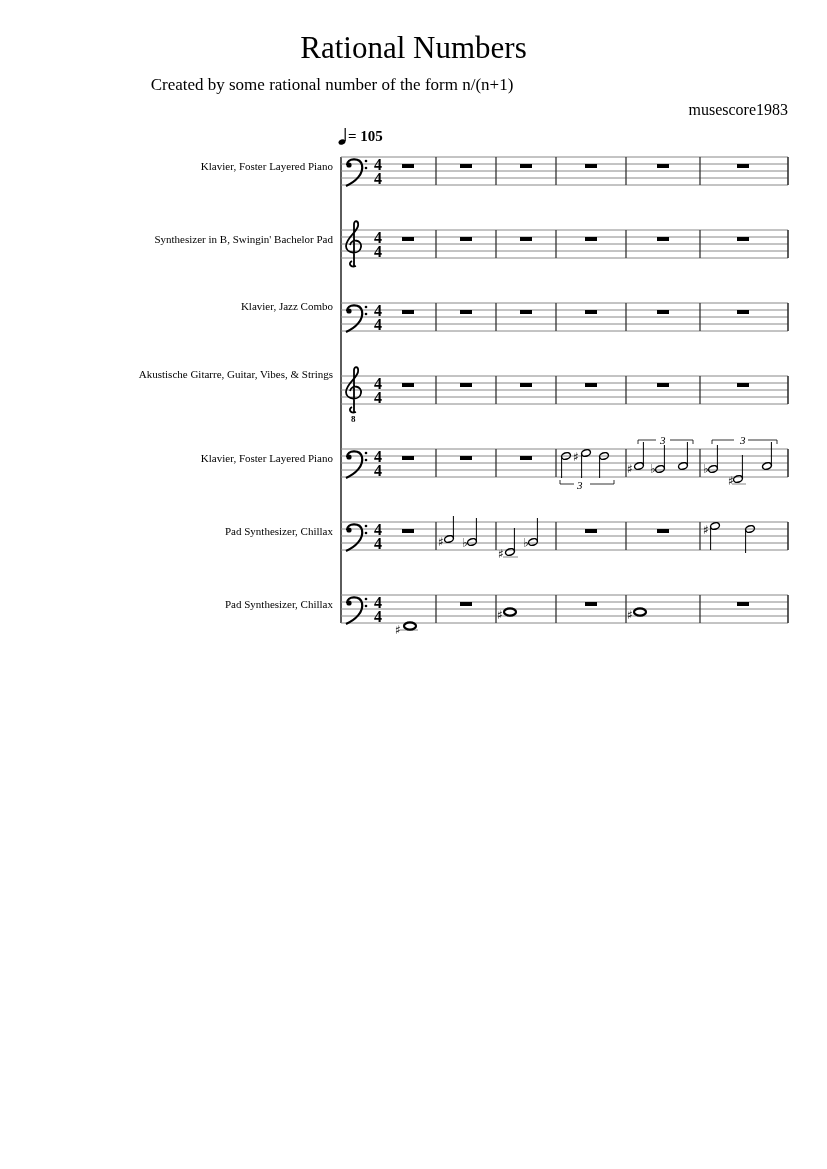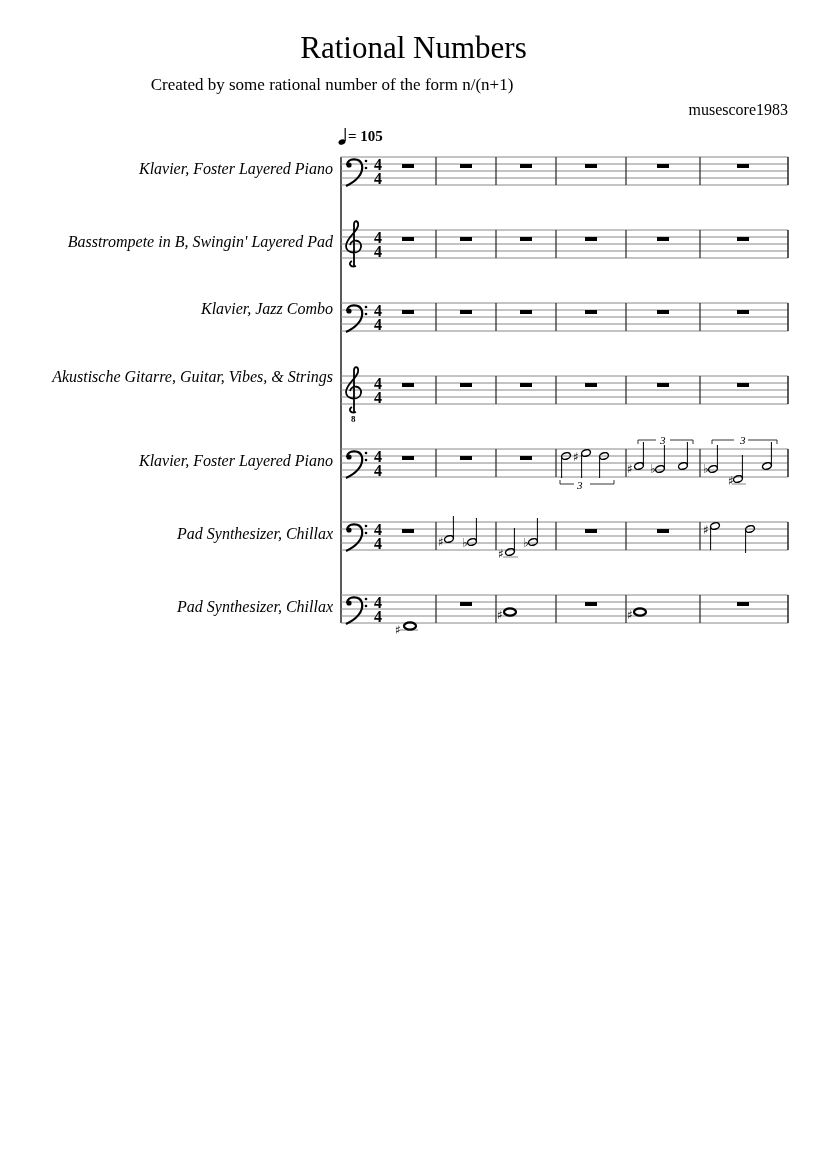--- a/index.html
+++ b/index.html
@@ -1,42 +1,42 @@
 <!DOCTYPE html>
 <html><head>
 <meta charset="utf-8">
 <style>
   html, body { margin: 0; padding: 0; background: #ffffff; }
   body { width: 827px; height: 1169px; position: relative; overflow: hidden; font-family: "Liberation Serif", "DejaVu Serif", serif; color: #000; }
   .title { position: absolute; left: 0; width: 827px; top: 30px; text-align: center; font-size: 31px; }
   .subtitle { position: absolute; left: 0; width: 664px; top: 75px; text-align: center; font-size: 17px; }
   .composer { position: absolute; right: 39px; top: 93px; font-size: 16px; margin-top: 8px; }
   .tempo { position: absolute; left: 348px; top: 128px; font-size: 15px; font-weight: bold; }
-  .label { position: absolute; right: 494px; font-size: 16px; white-space: nowrap; font-style: italic; }
+  .label { position: absolute; right: 494px; font-size: 11px; white-space: nowrap; }
   svg.score { position: absolute; left: 0; top: 0; }
 </style>
 </head>
 <body>
 
 <div class="title">Rational Numbers</div>
 <div class="subtitle">Created by some rational number of the form n/(n+1)</div>
 <div class="composer">musescore1983</div>
 
 <div class="tempo">
   <span style="position:absolute;left:-10px;top:-2px;">
     <svg width="10" height="20" viewBox="0 0 10 20">
         <ellipse cx="4" cy="16" rx="3.6" ry="2.6" transform="rotate(-20 4 16)" fill="#000"></ellipse>
         <line x1="7.2" y1="15" x2="7.2" y2="2" stroke="#000" stroke-width="1.2"></line>
       </svg>
   </span>
   <span>= 105</span>
 </div>
 
 <div class="label" style="top:160px">Klavier, Foster Layered Piano</div>
-<div class="label" style="top:233px">Basstrompete in B, Swingin' Layered Pad</div>
+<div class="label" style="top:233px">Synthesizer in B, Swingin' Bachelor Pad</div>
 <div class="label" style="top:300px">Klavier, Jazz Combo</div>
 <div class="label" style="top:368px">Akustische Gitarre, Guitar, Vibes, &amp; Strings</div>
 <div class="label" style="top:452px">Klavier, Foster Layered Piano</div>
 <div class="label" style="top:525px">Pad Synthesizer, Chillax</div>
 <div class="label" style="top:598px">Pad Synthesizer, Chillax</div>
 
 <svg class="score" width="827" height="1169" viewBox="0 0 827 1169">
   <defs>
     <g id="staff5">
       <line x1="341" y1="0" x2="788" y2="0" stroke="#888" stroke-width="1"></line>

